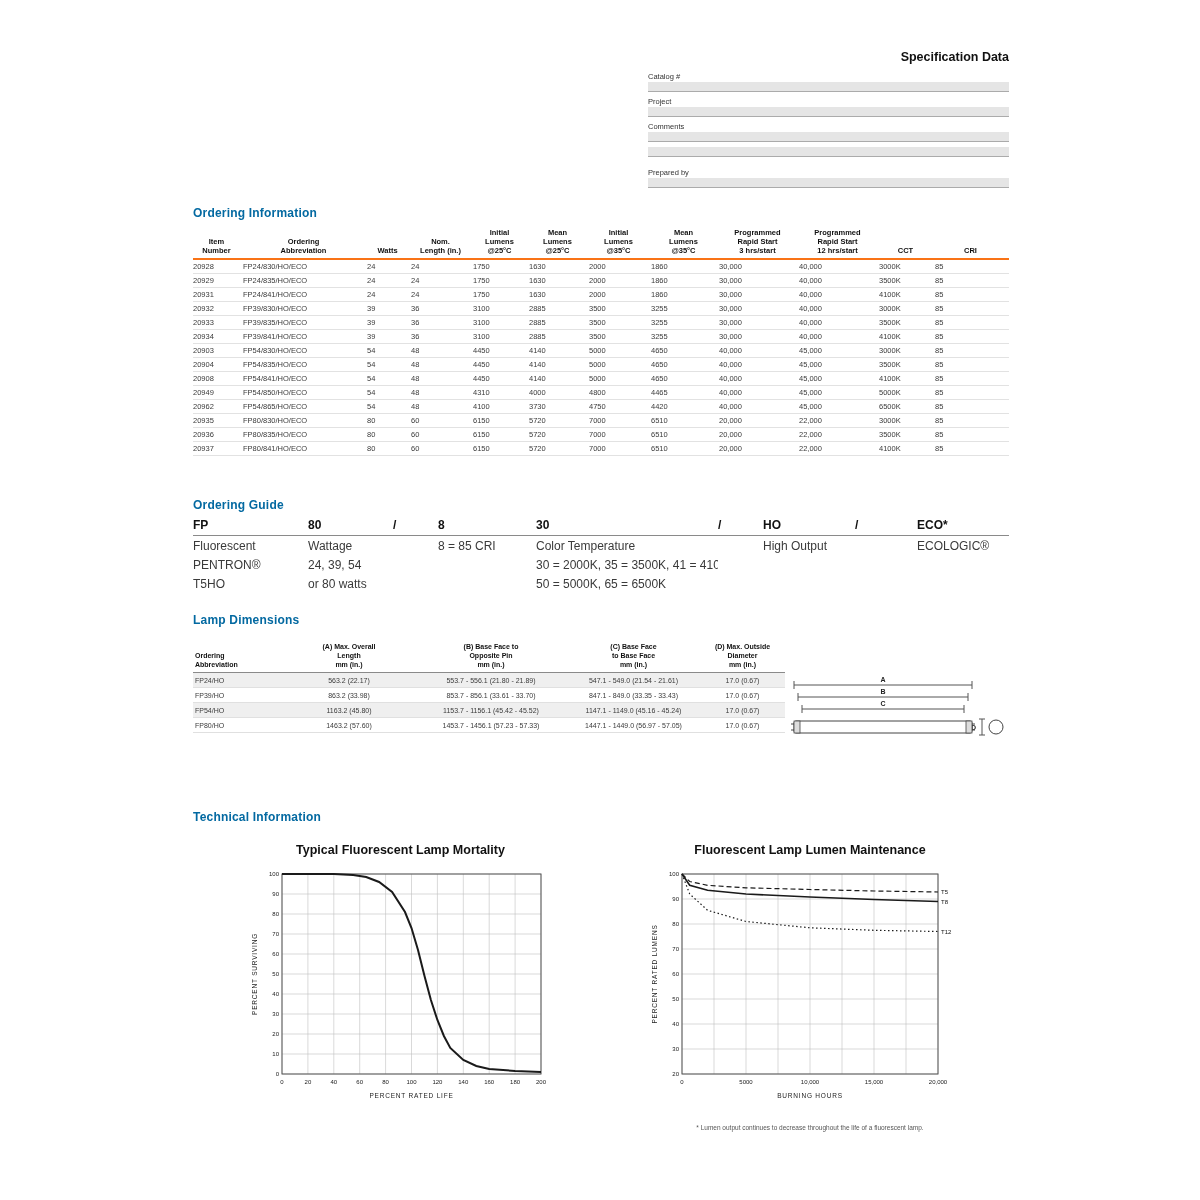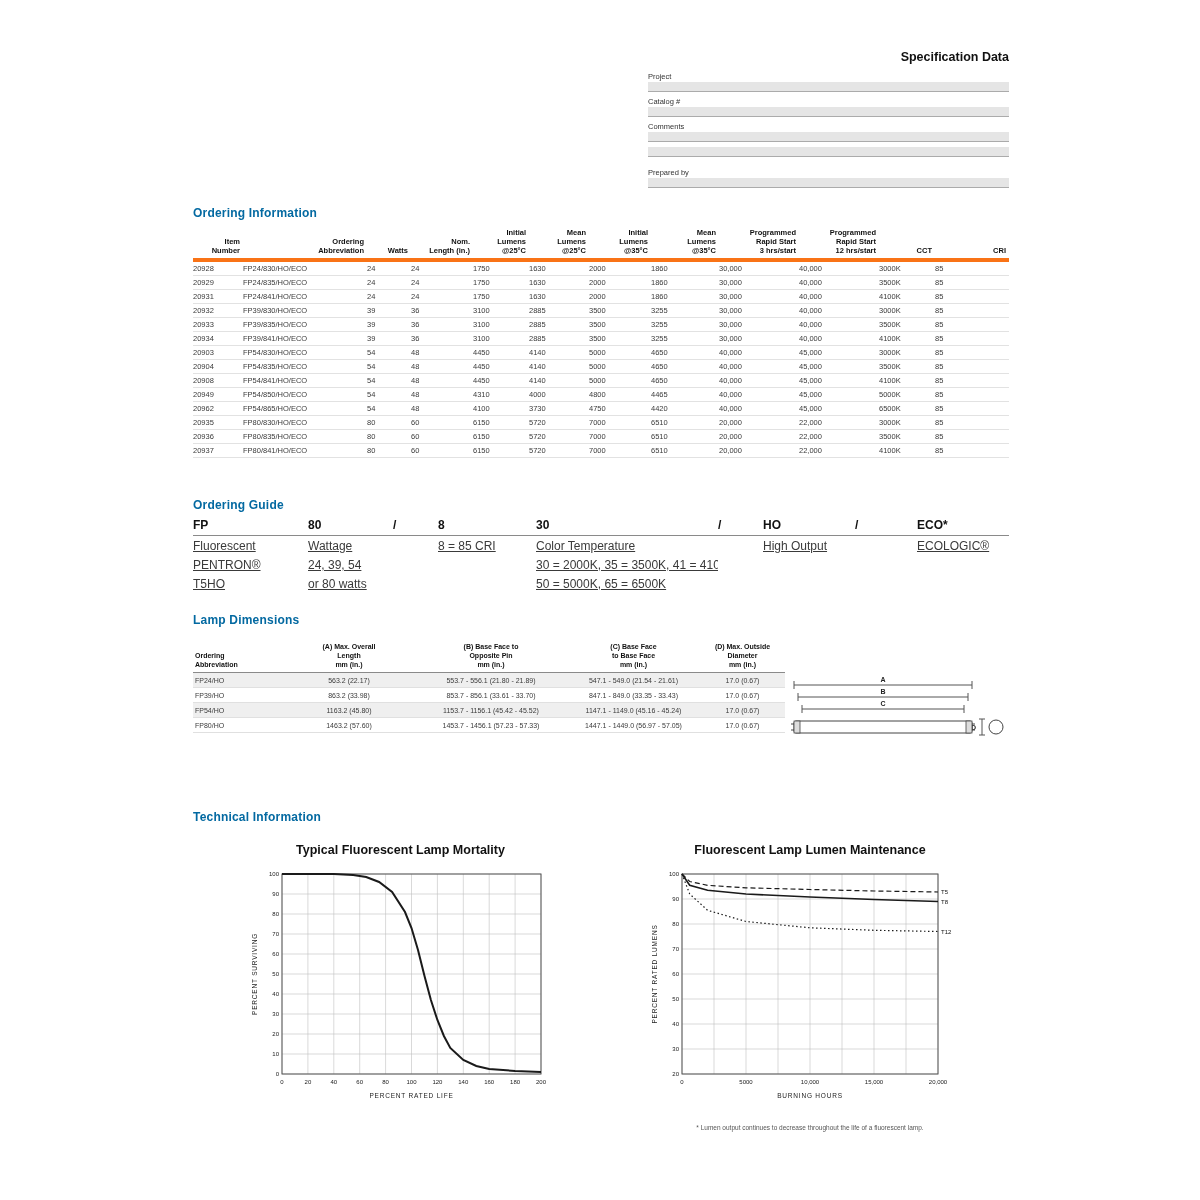--- a/index.html
+++ b/index.html
@@ -10,48 +10,48 @@
   
   .spec-block{position:absolute;left:648px;top:50px;width:361px;}
   .spec-title{font-size:12.5px;font-weight:bold;text-align:right;color:#111;margin-bottom:8px;}
   .spec-row{margin-bottom:5px;}
   .spec-label{font-size:7.5px;color:#333;margin-bottom:1px;}
   .spec-strip{height:10px;background:#e5e5e5;border-bottom:1px solid #ababab;}
   .spec-gap{height:6px;}
   
   table{border-collapse:collapse;table-layout:fixed;position:absolute;background:#fff;}
   #ordering-table{left:193px;top:228px;width:816px;font-size:7.5px;}
-  #ordering-table th{font-weight:bold;text-align:right;vertical-align:bottom;padding:0 3px 3px 0;border-bottom:4px solid #f97316;white-space:pre-line;line-height:1.2;color:#111;}
+  #ordering-table th{font-weight:bold;text-align:center;vertical-align:bottom;padding:0 3px 3px 0;border-bottom:2px solid #f97316;white-space:pre-line;line-height:1.2;color:#111;}
   #ordering-table td{padding:2px 3px 2px 0;border-bottom:1px solid #e2e2e2;color:#3a3a3a;overflow:hidden;white-space:nowrap;}
   #guide-table{left:193px;top:518px;width:816px;font-size:12px;}
   #guide-table th{font-weight:bold;text-align:left;padding:0 2px 3px 0;border-bottom:1px solid #8a8a8a;color:#111;}
-  #guide-table td{padding:3px 2px 2px 0;color:#3a3a3a;vertical-align:top;white-space:nowrap;overflow:hidden;text-decoration:underline;}
+  #guide-table td{padding:3px 2px 2px 0;color:#3a3a3a;vertical-align:top;white-space:nowrap;overflow:hidden;}
   #dim-table{left:193px;top:643px;width:592px;font-size:7px;}
   #dim-table th{font-weight:bold;vertical-align:bottom;padding:0 2px 3px;border-bottom:1px solid #8a8a8a;white-space:pre-line;line-height:1.25;color:#111;}
   #dim-table td{padding:3.5px 2px;border-bottom:1px solid #e0e0e0;color:#3a3a3a;white-space:nowrap;overflow:hidden;}
   #dim-table tbody tr:nth-child(odd){background:#efefef;}
   
   .chart-title{position:absolute;font-size:12.5px;font-weight:bold;text-align:center;color:#111;}
   svg{position:absolute;}
   svg text{font-family:"Liberation Sans","DejaVu Sans",sans-serif;}
   .footnote{position:absolute;left:650px;top:1124px;width:320px;font-size:6.5px;color:#555;text-align:center;}
 </style>
 </head>
 <body>
 
 <div class="page">
 
   <header class="spec-block">
     <div class="spec-title">Specification Data</div>
     <div class="spec-row">
-      <div class="spec-label">Project</div>
+      <div class="spec-label">Catalog #</div>
       <div class="spec-strip"></div>
     </div>
     <div class="spec-row">
-      <div class="spec-label">Catalog #</div>
+      <div class="spec-label">Project</div>
       <div class="spec-strip"></div>
     </div>
     <div class="spec-row">
       <div class="spec-label">Comments</div>
       <div class="spec-strip"></div>
     </div>
     <div class="spec-row">
       <div class="spec-strip"></div>
     </div>
     <div class="spec-gap"></div>

